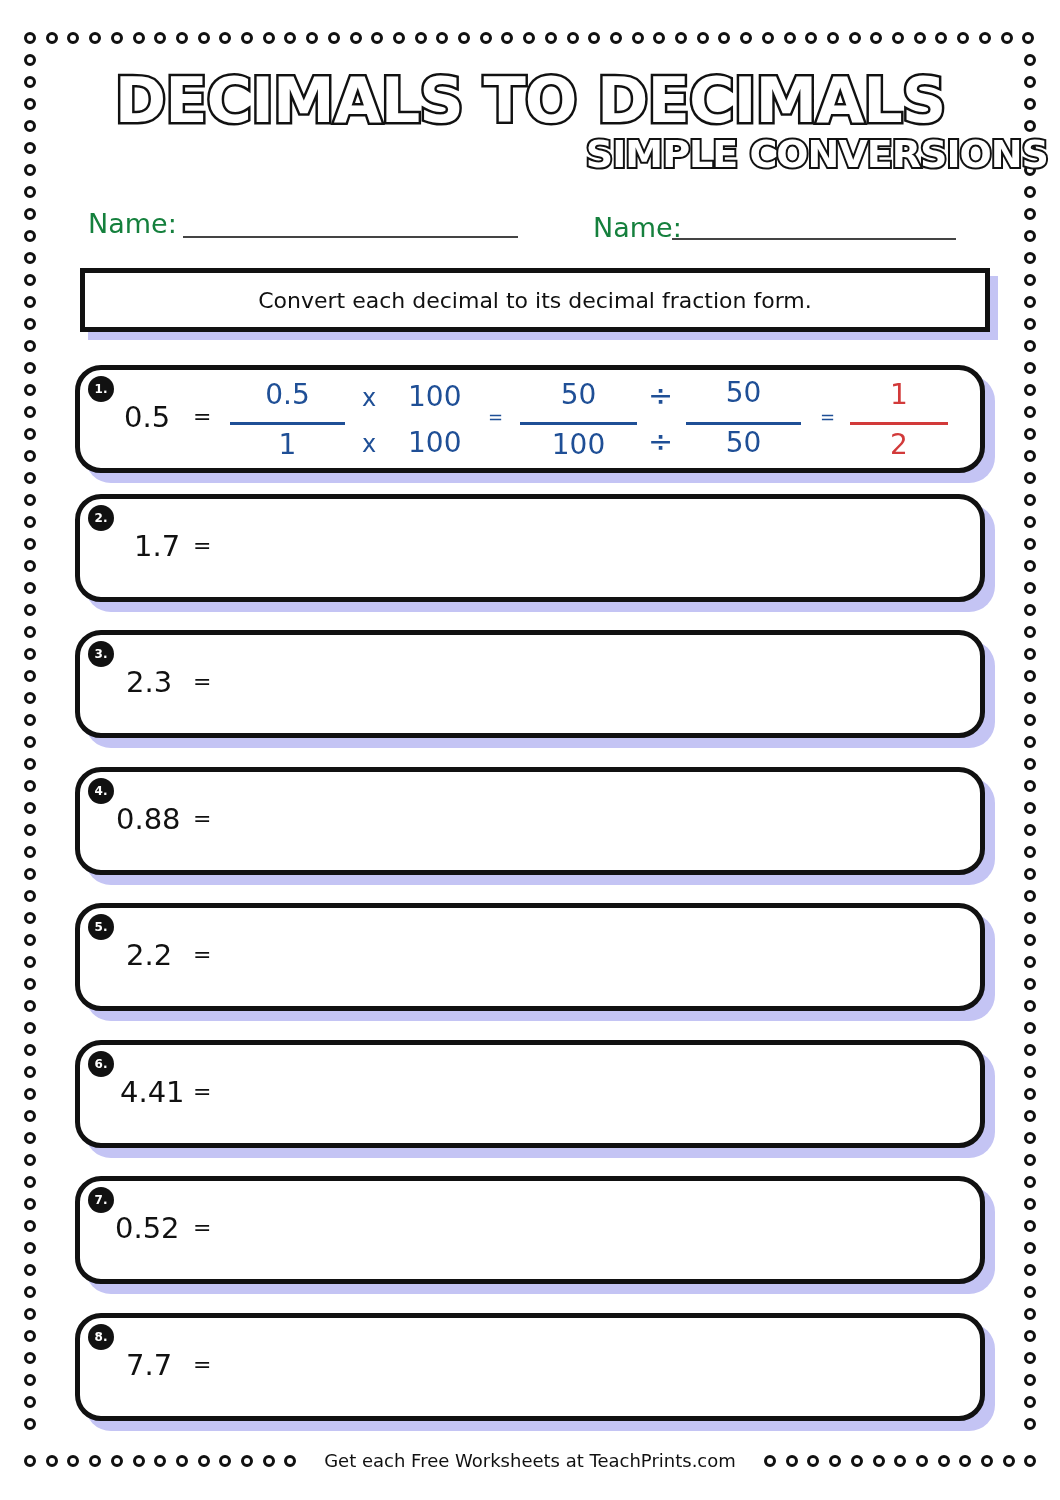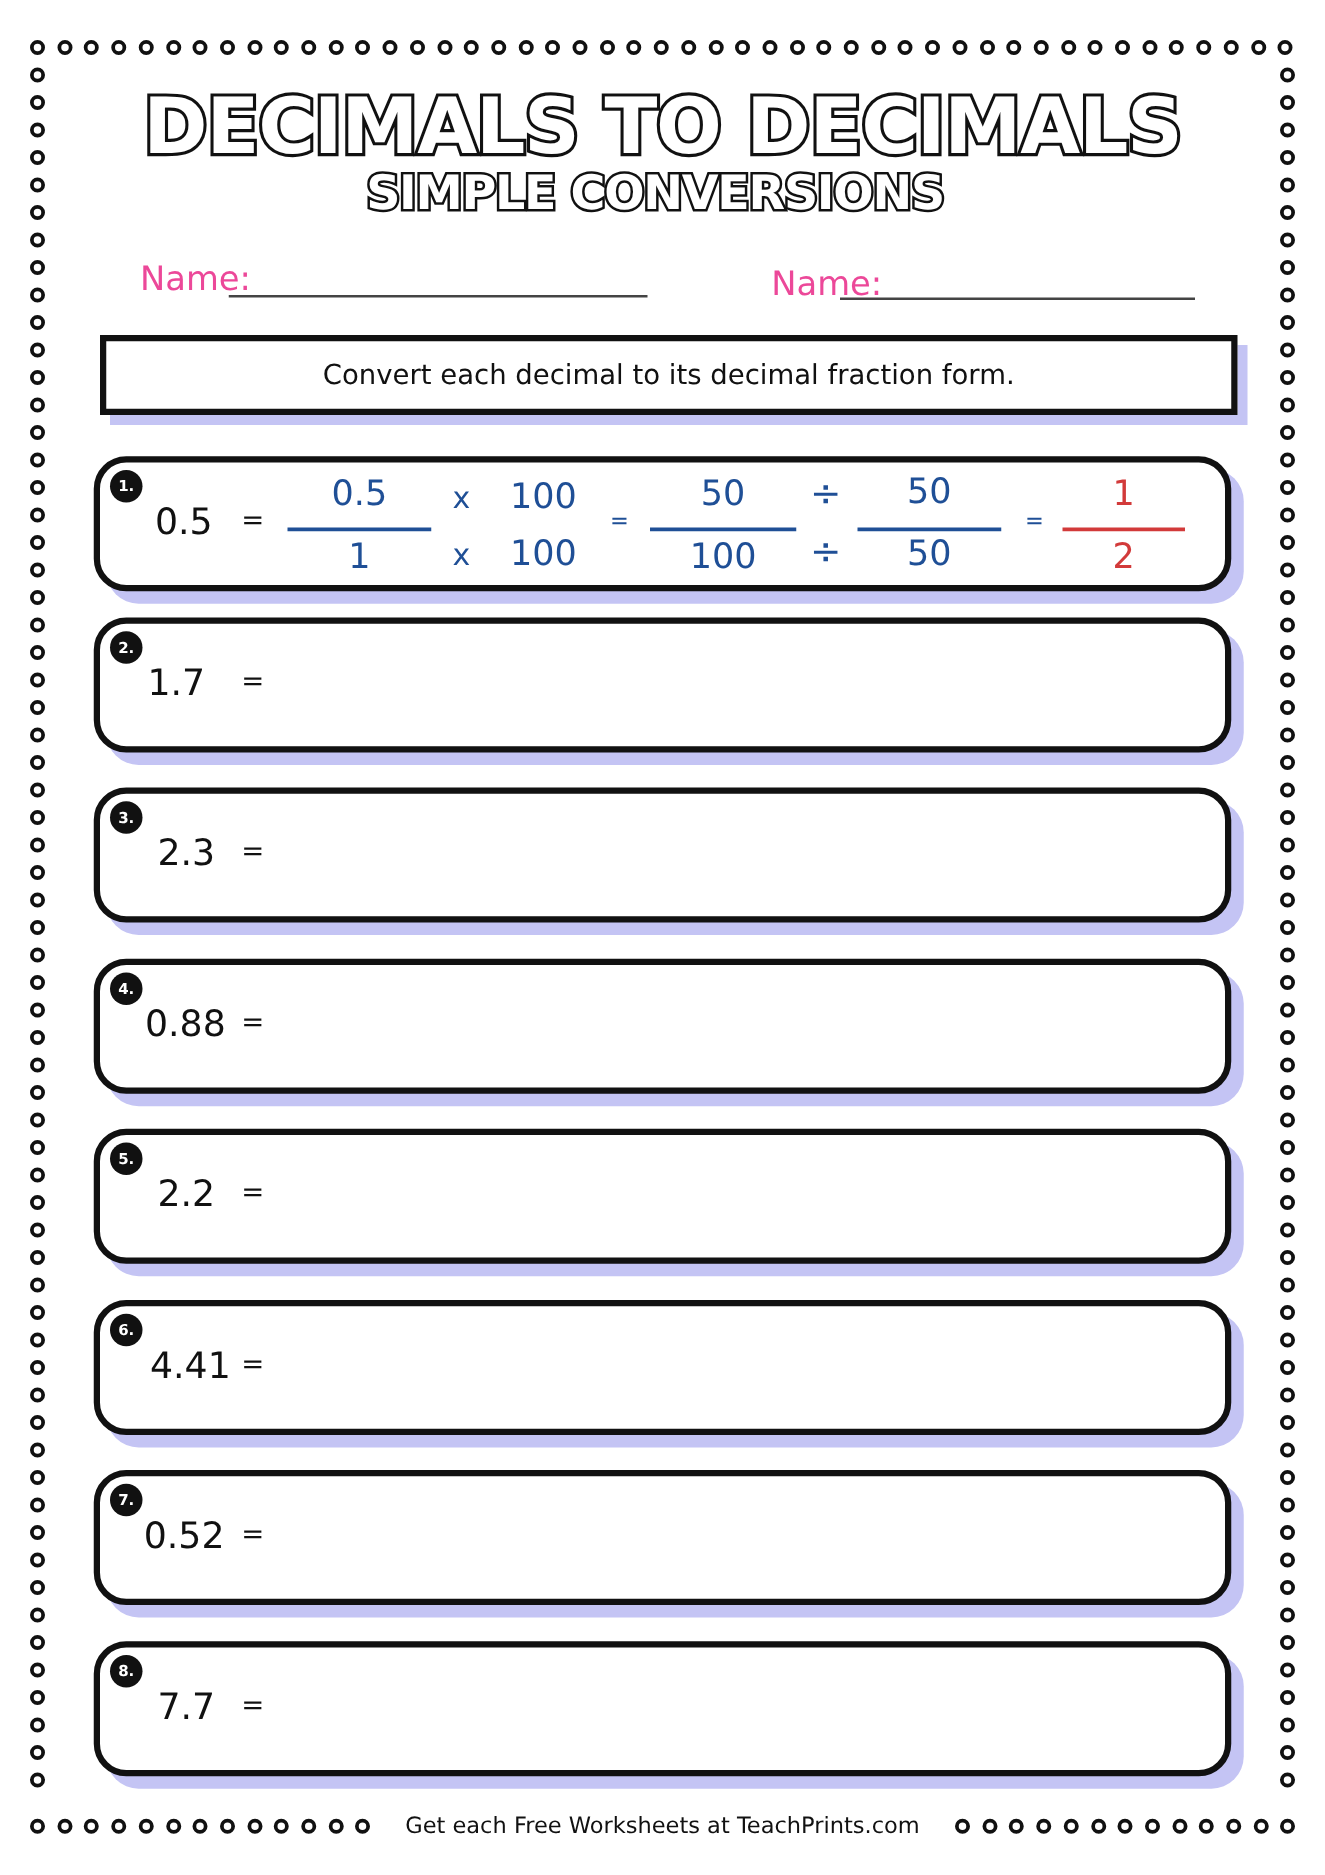--- a/index.html
+++ b/index.html
@@ -2,23 +2,23 @@
 <html><head>
 <meta charset="utf-8">
 <style>
   html, body { margin:0; padding:0; }
   body { width:1060px; height:1500px; background:#ffffff; position:relative; overflow:hidden;
          font-family:"DejaVu Sans", sans-serif; color:#111; }
   .dot { position:absolute; width:6px; height:6px; border:3px solid #111; border-radius:50%; background:#fff; }
   .title { position:absolute; left:0; width:1060px; top:70px; text-align:center; font-family:"DejaVu Sans", sans-serif;
            font-weight:bold; font-size:62px; letter-spacing:-1px; color:#fff; -webkit-text-stroke:5px #111;
            paint-order: stroke fill; line-height:1; }
-  .subtitle { position:absolute; left:0; width:1048px; top:135px; text-align:center; font-weight:bold; font-size:38px;
+  .subtitle { position:absolute; left:0; width:1048px; top:135px; text-align:right; font-weight:bold; font-size:38px;
               color:#fff; -webkit-text-stroke:4px #111; paint-order: stroke fill; letter-spacing:-1px; line-height:1; }
-  .field-label { position:absolute; font-size:27px; color:#ec4899;margin-left:24px; }
+  .field-label { position:absolute; font-size:27px; color:#15803d; }
   .field-line { position:absolute; height:0; border-bottom:2px solid #444; }
   .instr { position:absolute; left:80px; top:268px; width:900px; height:54px; border:5px solid #111; background:#fff;
            box-shadow:8px 8px 0 #c4c4f4; display:flex; align-items:center; justify-content:center; font-size:22px; }
   .prob { position:absolute; left:75px; width:900px; height:98px; border:5px solid #111; border-radius:26px; background:#fff;
           box-shadow:10px 10px 0 #c4c4f4; }
   .num-badge { position:absolute; left:8px; top:6px; width:26px; height:26px; border-radius:50%; background:#111; color:#fff;
                font-size:12px; font-weight:bold; display:flex; align-items:center; justify-content:center; }
   .decimal { position:absolute; top:30px; font-size:29px; color:#111; }
   .eq { position:absolute; top:34px; font-size:22px; color:#111; }
   .blue { color:#1f4f96; }
@@ -278,21 +278,21 @@
   <div class="eq blue" style="left:740px; top:36px; font-size:18px;">=</div>
   <div class="frac red" style="left:770px; top:8px; width:98px; height:90px;">
     <div class="num">1</div>
     <div class="bar" style="background:#d23a3a;"></div>
     <div class="den">2</div>
   </div>
 </div>
 
 <div class="prob" style="top:494px;">
   <div class="num-badge">2.</div>
-  <div class="decimal" style="left:38px;text-align:right;">1.7</div>
+  <div class="decimal" style="left:54px;text-align:right;">1.7</div>
   <div class="eq" style="left:113px;">=</div>
 </div>
 <div class="prob" style="top:630px;">
   <div class="num-badge">3.</div>
   <div class="decimal" style="left:46px;">2.3</div>
   <div class="eq" style="left:113px;">=</div>
 </div>
 <div class="prob" style="top:767px;">
   <div class="num-badge">4.</div>
   <div class="decimal" style="left:36px;">0.88</div>

